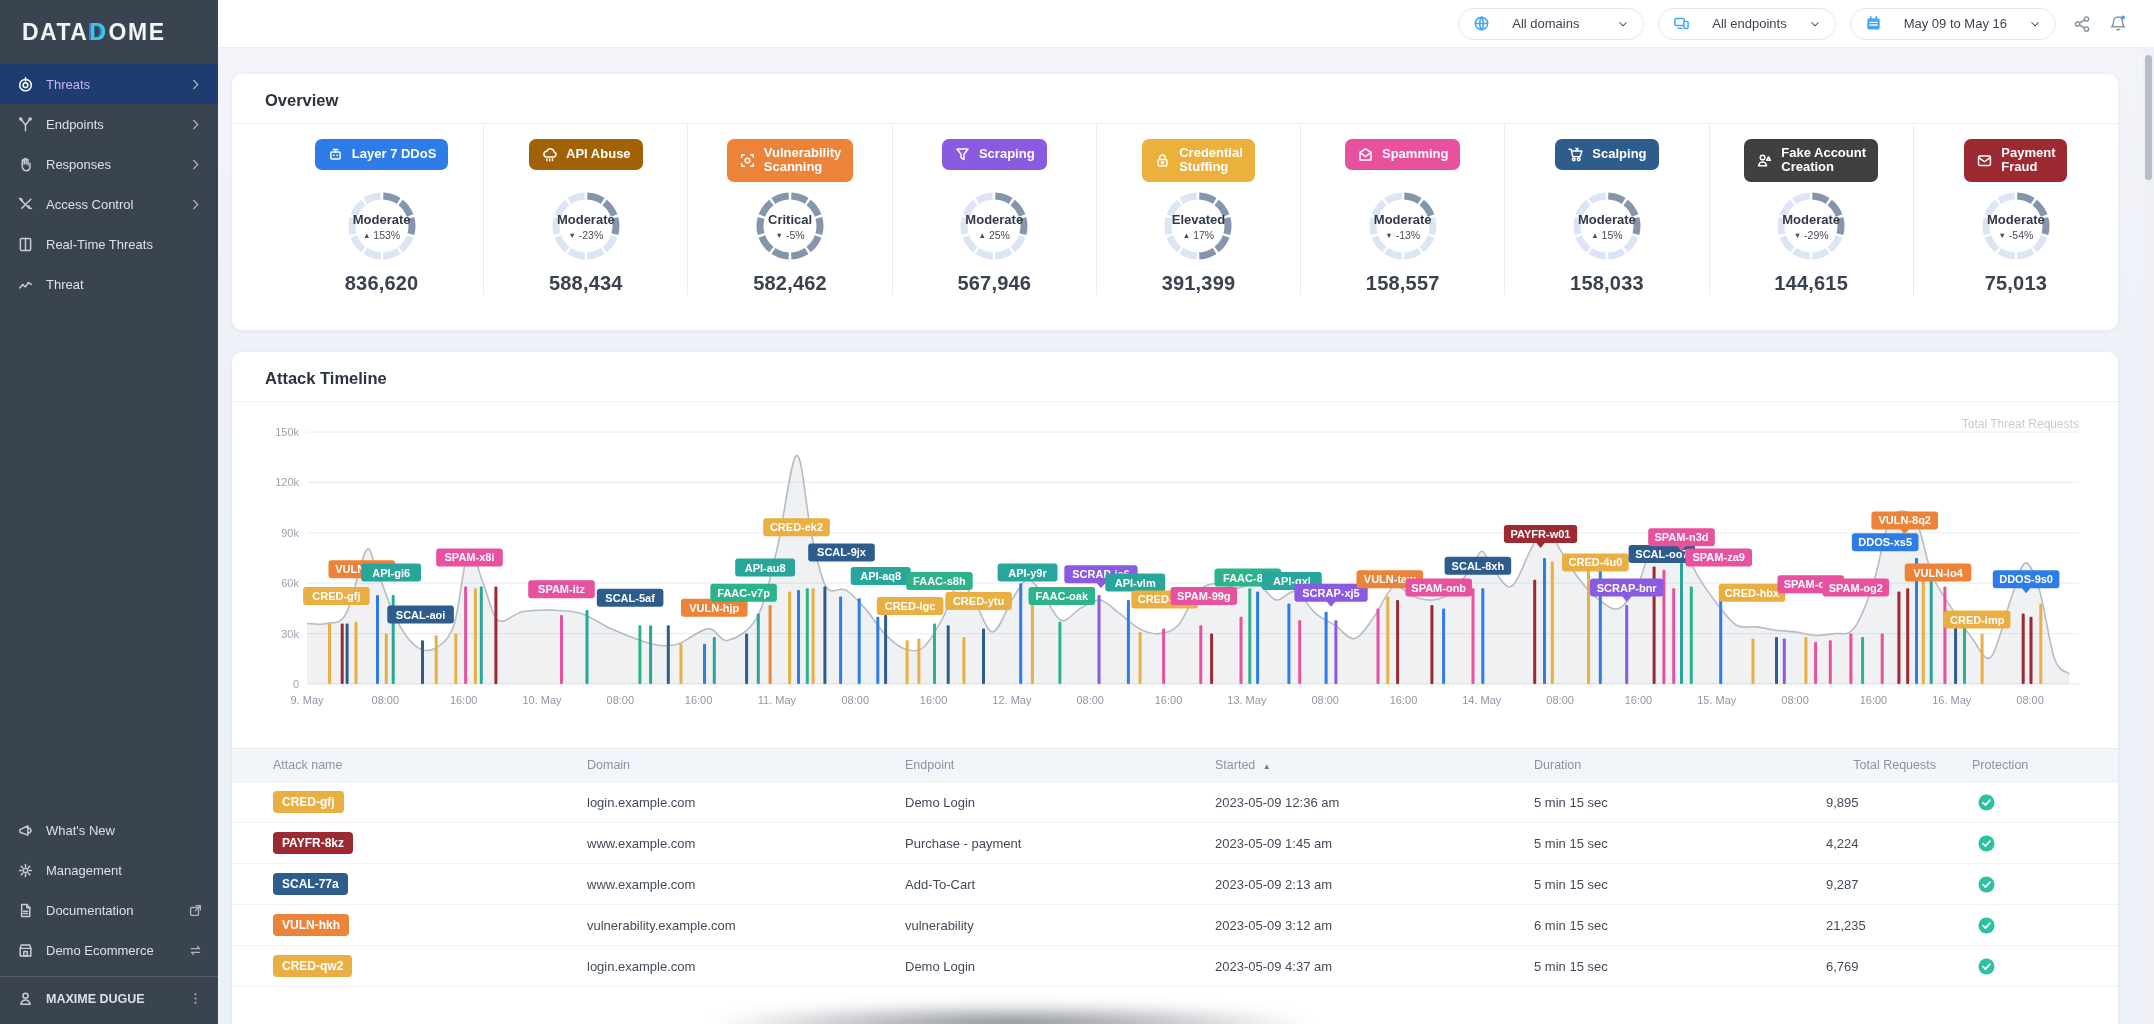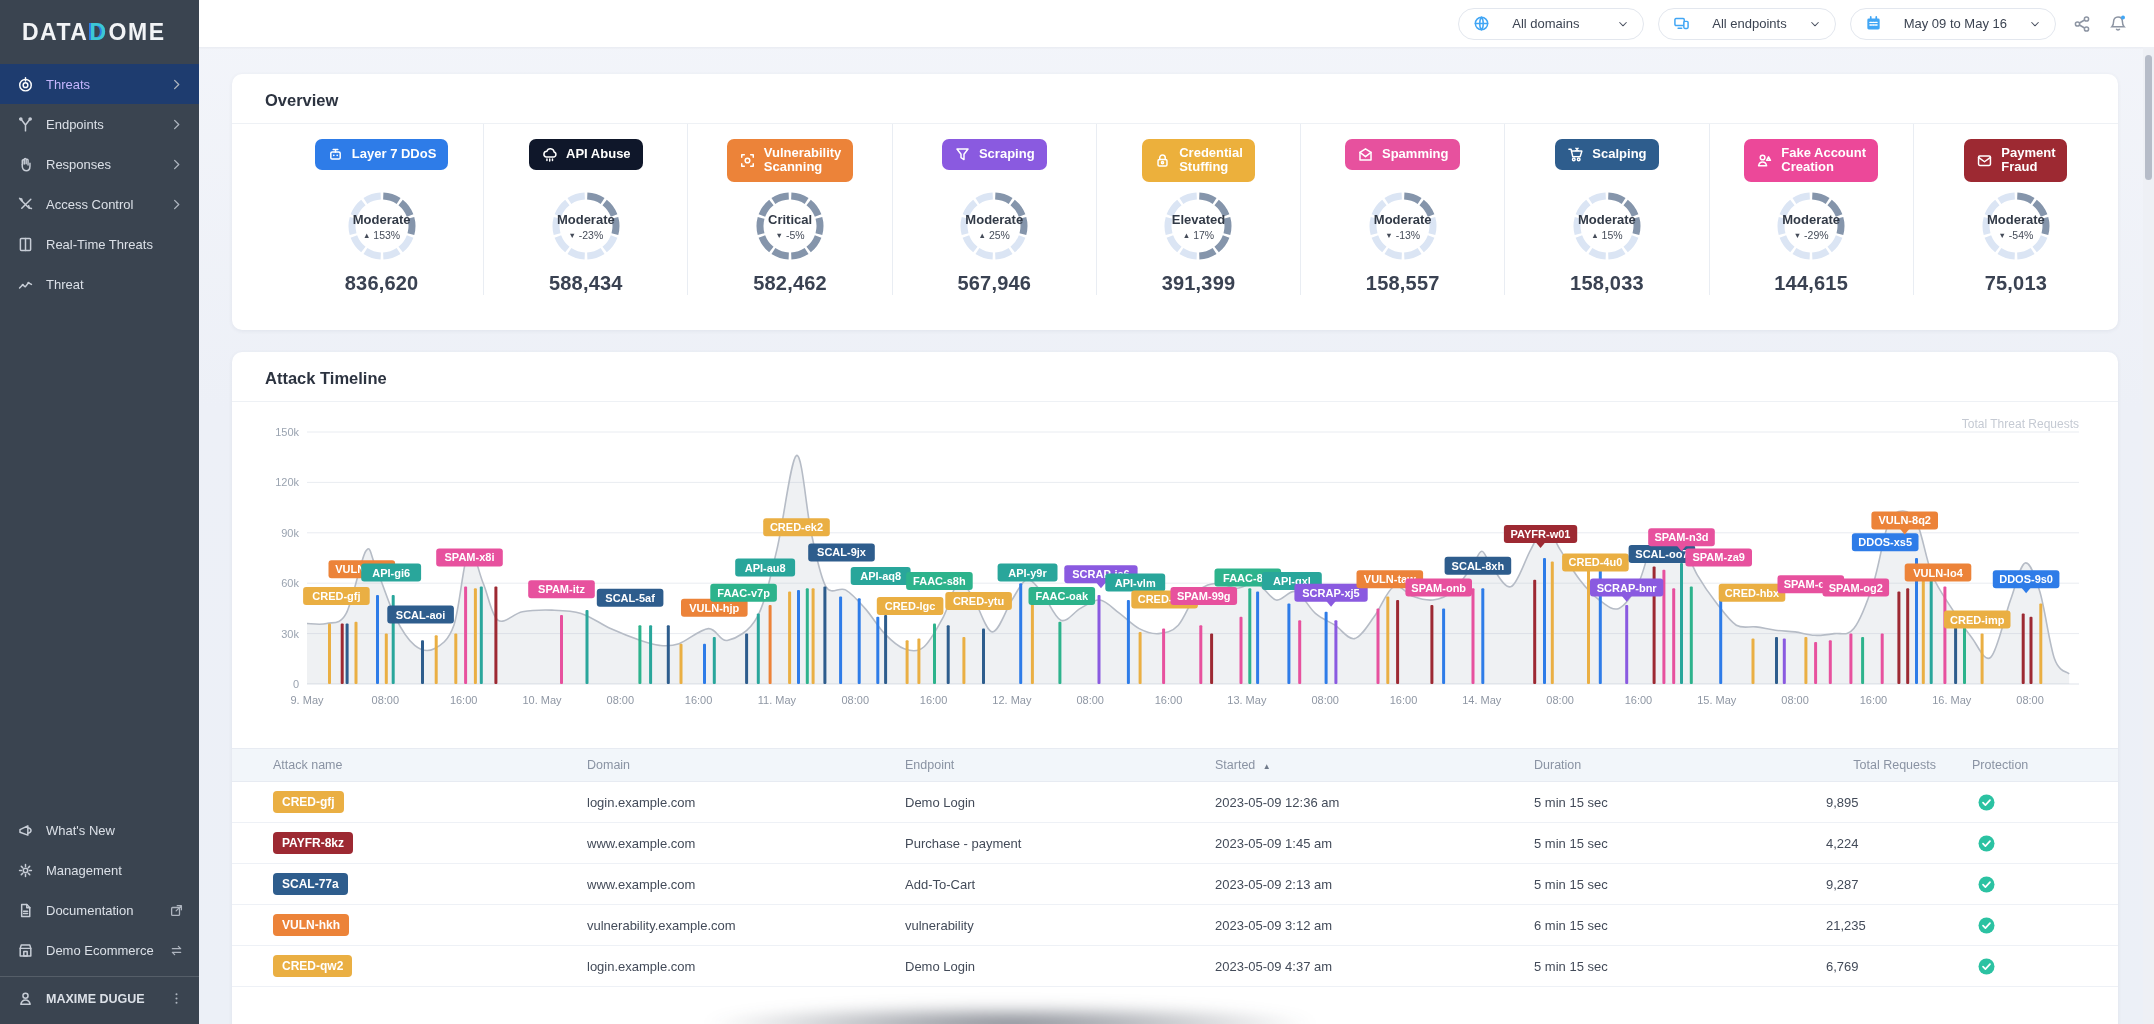--- a/index.html
+++ b/index.html
@@ -1,20 +1,20 @@
 <!DOCTYPE html>
 <html><head>
 <meta charset="utf-8">
 <style>
   * { margin:0; padding:0; box-sizing:border-box; }
   html,body { width:2154px; height:1024px; overflow:hidden; font-family:"Liberation Sans", sans-serif; }
   body { background:linear-gradient(180deg,#f3f5fa 0%, #edf0f7 40%, #ecf0f7 100%); position:relative; }
 
   
-  .sidebar { position:absolute; left:0; top:0; width:199px; height:1024px; background:#3a4450;
+  .sidebar { position:absolute; left:0; top:0; width:218px; height:1024px; background:#3a4450;
              display:flex; flex-direction:column; z-index:30; }
   .logo { height:64px; display:flex; align-items:center; padding-left:22px;
           font-size:23px; font-weight:700; letter-spacing:1.5px; color:#f2f4f6; }
   .logo .d-teal { color:#3cc8d4; text-shadow:-2px 0 0 #2e7ce8; margin:0 1px; }
   .side-item { height:40px; display:flex; align-items:center; gap:12px; padding:0 15px 0 17px;
                color:#dbe0e7; font-size:13px; cursor:pointer; }
   .side-item.active { background:#1e3c6f; color:#c4b5fd; }
   .side-item .icon { width:17px; height:17px; display:inline-flex; color:#c7cdd6; flex:none; }
   .side-item.active .icon { color:#ffffff; }
   .side-item .icon svg { width:100%; height:100%; }
@@ -348,21 +348,21 @@
               </svg>
        <div class="gauge-text">
          <span class="g-status">Moderate</span>
          <span class="g-change"><span class="arr">▲</span> 153%</span>
        </div>
      </div>
      <div class="big-num">836,620</div>
           </div>
           <div class="card">
             <div class="badge-slot">
-       <div class="badge" style="background:#0f172a">
+       <div class="badge" style="background:#a16207">
          <span class="icon">
                   <svg viewBox="0 0 16 16" fill="none" stroke="currentColor" stroke-width="1.4" stroke-linecap="round" stroke-linejoin="round">
                     <path d="M4.8 10.4h7a2.4 2.4 0 0 0 .5-4.7 3.5 3.5 0 0 0-6.8-.8 2.8 2.8 0 0 0-.7 5.5z"></path>
                     <path d="M5.6 12.2v1.4M8.2 12.2v2M10.8 12.2v1.4"></path>
                   </svg>
                 </span>
          <span>API Abuse</span>
        </div>
      </div>
      <div class="gauge-wrap">
@@ -542,21 +542,21 @@
               </svg>
        <div class="gauge-text">
          <span class="g-status">Moderate</span>
          <span class="g-change"><span class="arr">▲</span> 15%</span>
        </div>
      </div>
      <div class="big-num">158,033</div>
           </div>
           <div class="card">
             <div class="badge-slot">
-       <div class="badge" style="background:#ec4899">
+       <div class="badge" style="background:#404040">
          <span class="icon">
                   <svg viewBox="0 0 16 16" fill="none" stroke="currentColor" stroke-width="1.4" stroke-linecap="round" stroke-linejoin="round">
                     <circle cx="6.2" cy="5.2" r="2.2"></circle>
                     <path d="M2.4 13c.5-2.3 1.9-3.6 3.8-3.6s3.3 1.3 3.8 3.6z"></path>
                     <path d="M11.8 4.6l1.8 3.2h-3.6z"></path>
                   </svg>
                 </span>
          <span>Fake Account<br>Creation</span>
        </div>
      </div>

